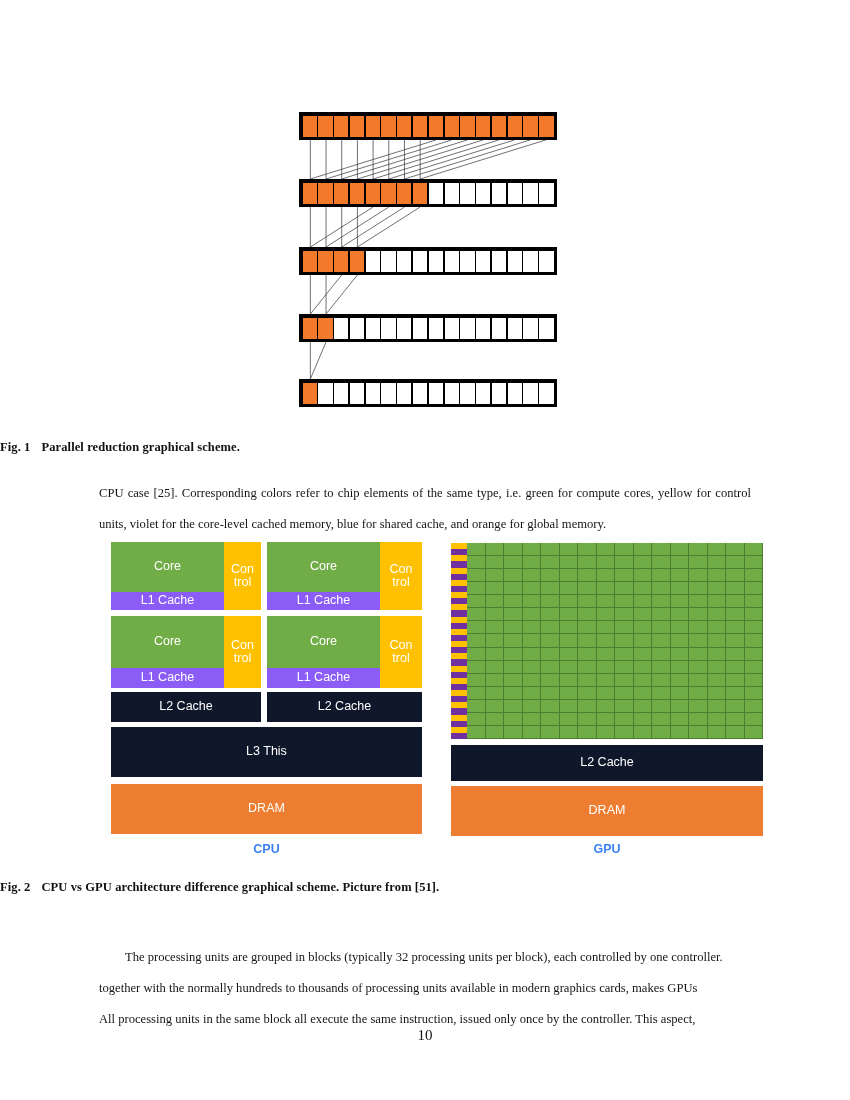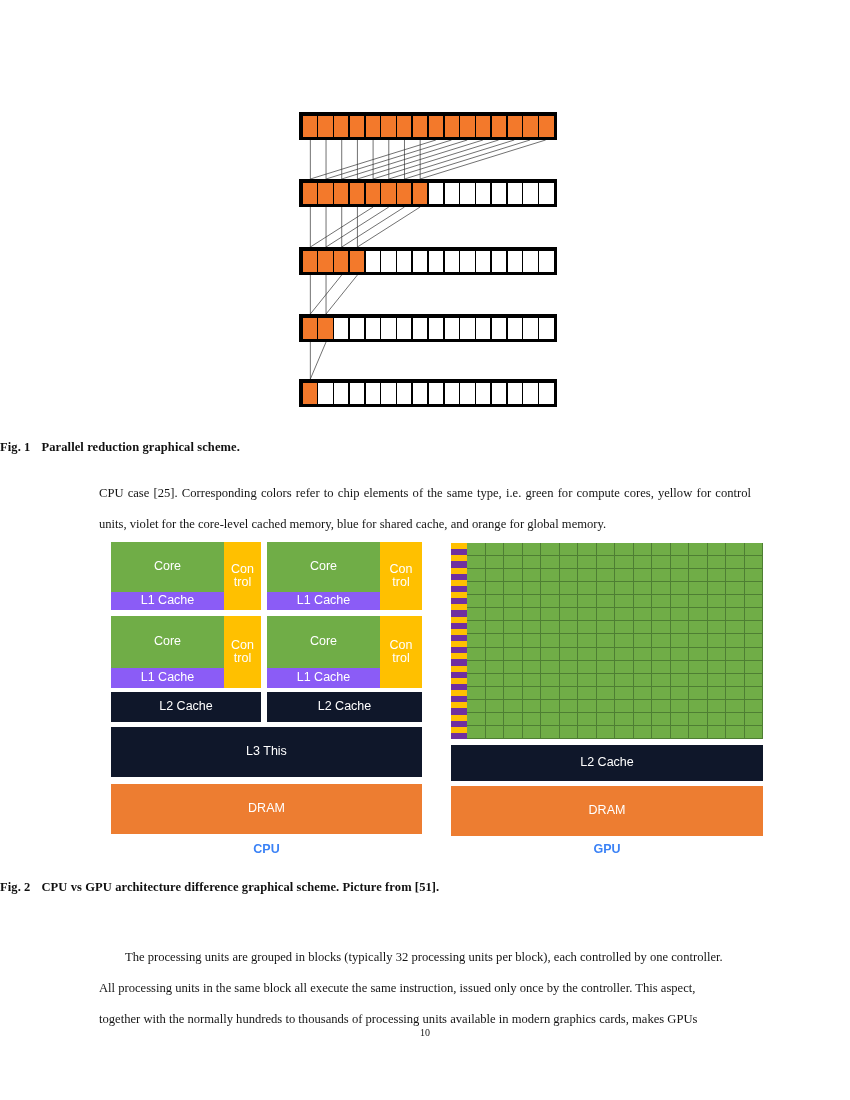--- a/index.html
+++ b/index.html
@@ -84,21 +84,21 @@
   .bodytext p { margin: 0; }
   .indent { text-indent: 26px; }
 
   .page-number {
     position: absolute;
     left: 0;
     width: 100%;
     top: 1027px;
     text-align: center;
     font-family: "Liberation Serif", serif;
-    font-size: 10px;
+    font-size: 15px;
     color: #151515;
   }
 
   
   #fig2-wrap {
     position: absolute;
     left: 12px; top: 0;
     width: 850px; height: 968px;
   }
 
@@ -636,18 +636,18 @@
       <div class="arch-label" style="left:439px; top:842px; width:312px;">GPU</div>
     </div>
   </div>
 
   <div class="fig-caption" style="top:880px;">
     <span class="capnum">Fig. 2</span><span>CPU vs GPU architecture difference graphical scheme. Picture from [51].</span>
   </div>
 
   <div class="bodytext" style="top:922px;margin-top:20px;">
     <p class="indent">The processing units are grouped in blocks (typically 32 processing units per block), each controlled by one controller.</p>
+    <p>together with the normally hundreds to thousands of processing units available in modern graphics cards, makes GPUs</p>
     <p>All processing units in the same block all execute the same instruction, issued only once by the controller. This aspect,</p>
-    <p>together with the normally hundreds to thousands of processing units available in modern graphics cards, makes GPUs</p>
   </div>
 
   <div class="page-number">10</div>
 </div>
 
 </body></html>

